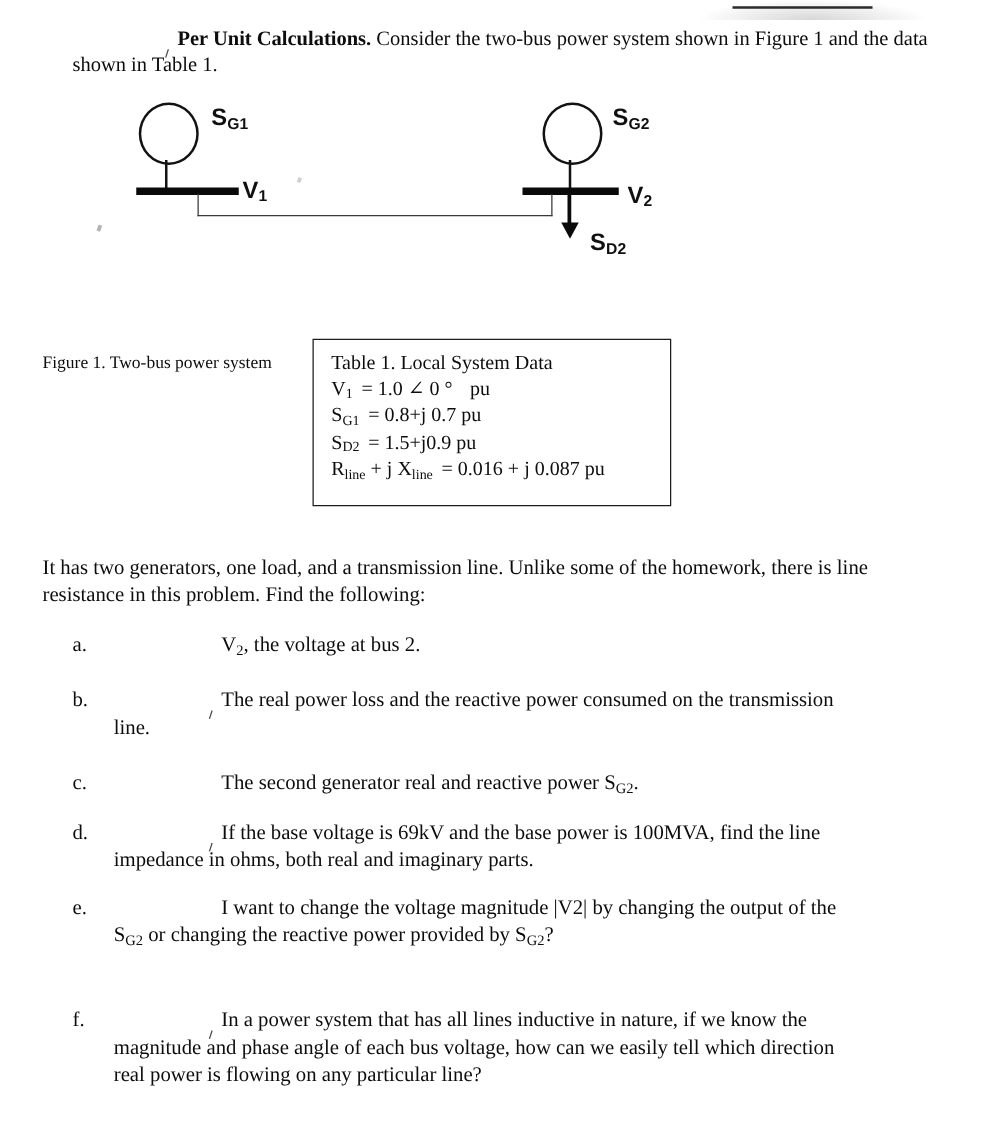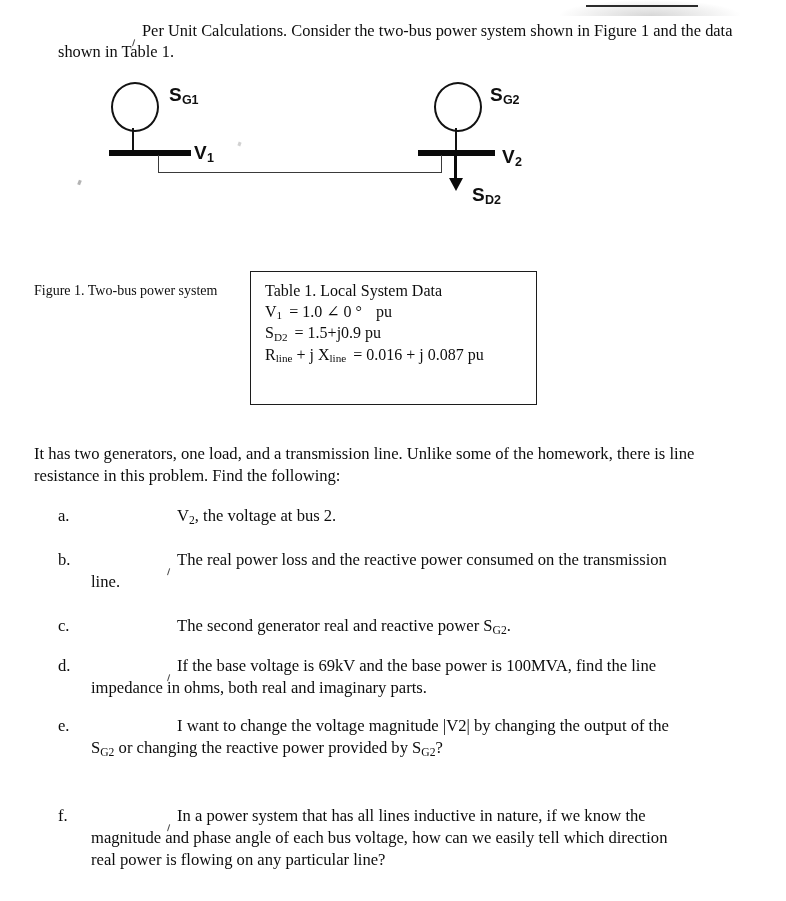--- a/index.html
+++ b/index.html
@@ -40,21 +40,21 @@
   .intro {
     position: absolute;
     left: 58px;
     top: 20px;
     width: 712px;
     font-size: 16.4px;
     line-height: 21px;
     text-align: left;
   }
   .intro .lead-indent { display: inline-block; width: 84px; }
-  .intro b { font-weight: normal; }
+  .intro b { font-weight: bold; }
   .tickmark {
     display: inline-block;
     width: 0;
     position: relative;
   }
   .tickmark::after {
     content: "";
     position: absolute;
     left: -9px;
     top: 4px;
@@ -253,20 +253,23 @@
 <div class="fig-caption">Figure 1. Two-bus power system</div>
 
 <div class="table-box">
   <div class="table-inner">
     <span class="row">Table 1. Local System Data</span>
 
     <span class="row">
       <span>V</span><sub>1</sub><span class="sp"></span><span>= 1.0 ∠  0 °</span><span class="sp-wide"></span><span>pu</span>
     </span>
 
+    <span class="row">
+      <span>S</span><sub>G1</sub><span class="sp"></span><span>= 0.8+j 0.7 pu</span>
+    </span>
 
     <span class="row">
       <span>S</span><sub>D2</sub><span class="sp"></span><span>= 1.5+j0.9 pu</span>
     </span>
 
     <span class="row">
       <span>R</span><sub>line</sub><span> + j X</span><sub>line</sub><span class="sp"></span><span>= 0.016 + j 0.087 pu</span>
     </span>
   </div>
 </div>

